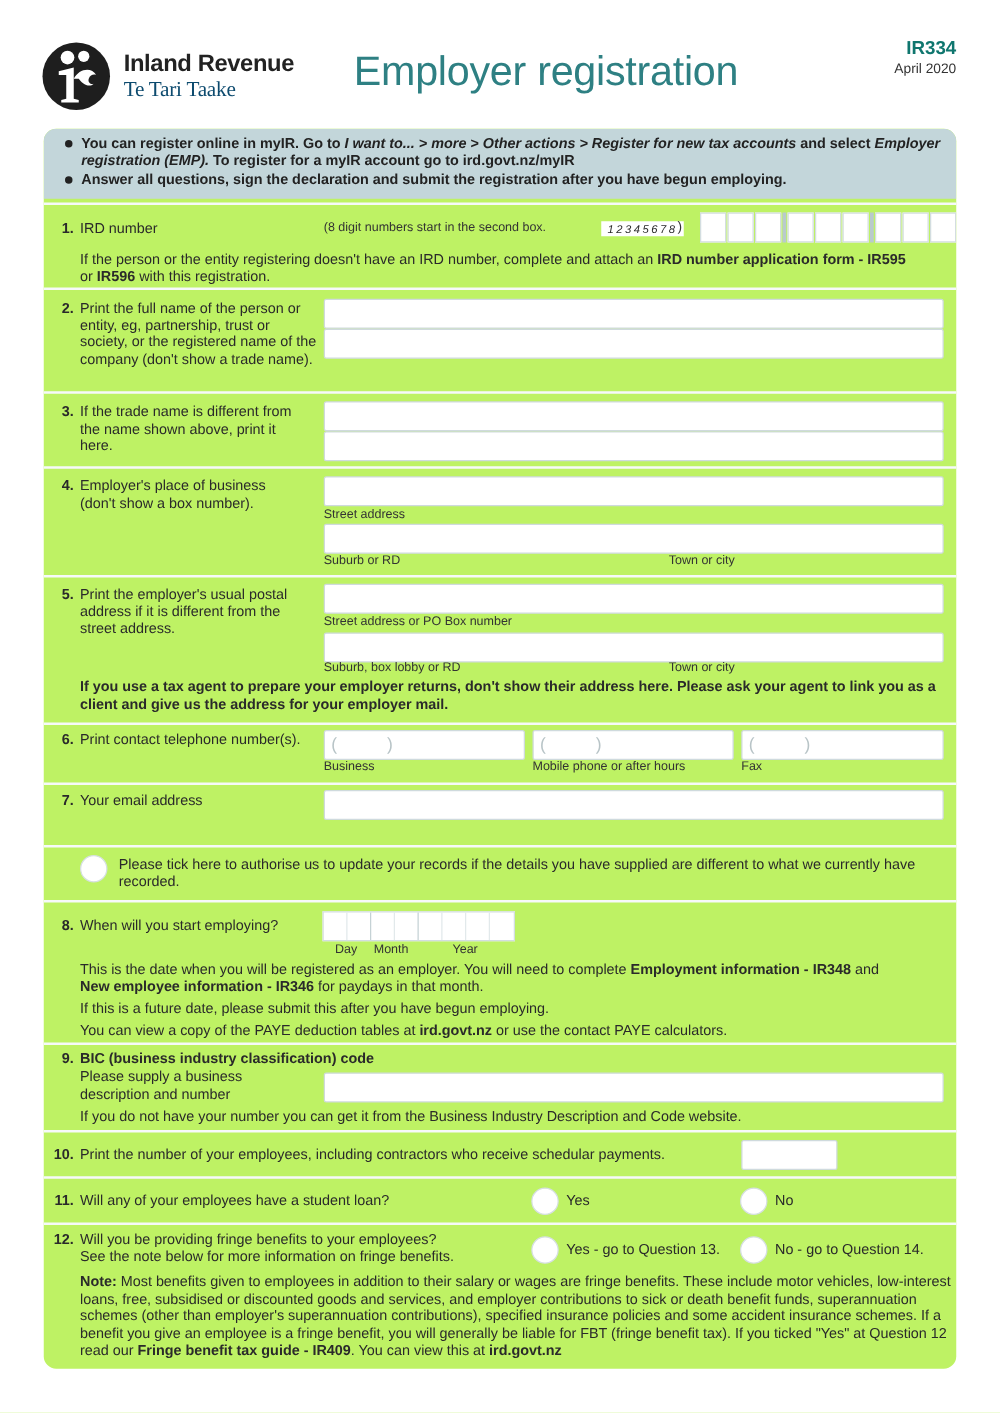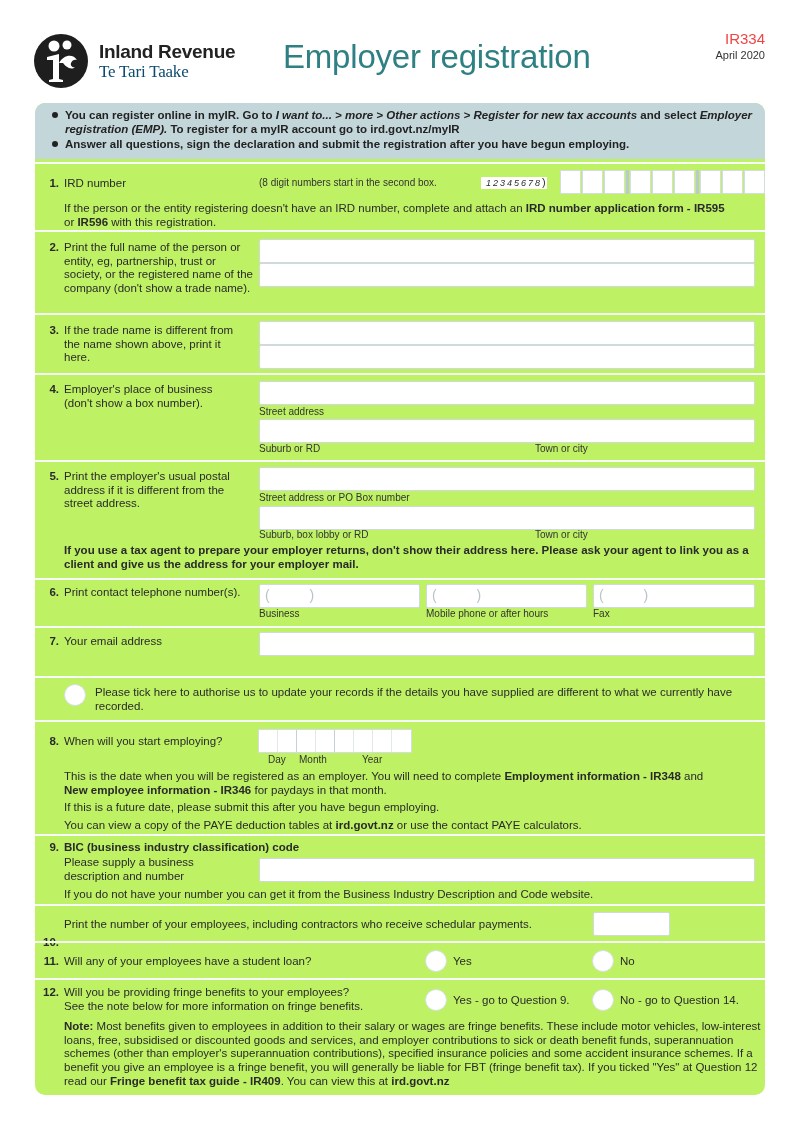--- a/index.html
+++ b/index.html
@@ -6,21 +6,21 @@
   html, body { width: 800px; height: 1130px; background: #ffffff; }
   body { font-family: "Liberation Sans", sans-serif; color: #2a2a2a; font-size: 11.5px; position: relative; overflow: hidden; }
 
   .header { position: absolute; left: 0; top: 0; width: 800px; height: 100px; }
   .logo { position: absolute; left: 33px; top: 33px; width: 56px; height: 56px; }
   .brand { position: absolute; left: 99px; top: 42px; }
   .brand-name { font-size: 19px; font-weight: bold; color: #222; letter-spacing: -0.3px; line-height: 20px; }
   .brand-sub { font-size: 17px; color: #0c4a6e; line-height: 20px; letter-spacing: -0.2px; font-family: Liberation Serif, serif; }
   .title { position: absolute; left: 283px; top: 38px; font-size: 33px; color: #2e8083; letter-spacing: -0.2px; }
   .code { position: absolute; right: 35px; top: 30px; text-align: right; }
-  .code-id { font-size: 15px; font-weight: normal; color: #ef4444; }
+  .code-id { font-size: 15px; font-weight: bold; color: #0f766e; }
   .code-date { font-size: 11px; color: #333; margin-top: 2px; }
 
   .form { position: absolute; left: 35px; top: 103px; width: 730px; height: 992px; background: #bef264; border-radius: 10px; overflow: hidden; }
   .intro { background: #c3d6da; padding: 5px 10px 8px 14px; }
   .intro li { list-style: none; position: relative; padding-left: 16px; font-weight: bold; font-size: 11.5px; line-height: 14px; color: #222; }
   .intro li::before { content: ""; position: absolute; left: 3px; top: 4px; width: 6px; height: 6px; border-radius: 50%; background: #222; }
   .intro li + li { margin-top: 1px; }
   .intro i { font-style: italic; }
 
   .section { position: absolute; left: 0; width: 730px; border-top: 2px solid #f6f9fa; }
@@ -186,40 +186,40 @@
 
   <div class="section" style="top:731px; height:70px;">
     <div class="qnum" style="top:5px;">9.</div>
     <div class="qtext bold" style="top:5px;">BIC (business industry classification) code</div>
     <div class="qtext" style="top:20px; width:150px;">Please supply a business description and number</div>
     <div class="box" style="left:224px; top:22px; width:496px; height:24px;"></div>
     <div class="para" style="top:51px; width:700px;">If you do not have your number you can get it from the Business Industry Description and Code website.</div>
   </div>
 
   <div class="section" style="top:801px; height:37px;">
-    <div class="qnum" style="top:12px;margin-top:18px;">10.</div>
+    <div class="qnum" style="top:12px;">10.</div>
     <div class="qtext" style="top:12px;">Print the number of your employees, including contractors who receive schedular payments.</div>
     <div class="box" style="left:558px; top:6px; width:77px; height:24px;"></div>
   </div>
 
   <div class="section" style="top:838px; height:37px;">
     <div class="qnum" style="top:12px;">11.</div>
     <div class="qtext" style="top:12px;">Will any of your employees have a student loan?</div>
     <div class="radio" style="left:390px; top:7px;"></div>
     <div class="rlabel" style="left:418px; top:12px;">Yes</div>
     <div class="radio" style="left:557px; top:7px;"></div>
     <div class="rlabel" style="left:585px; top:12px;">No</div>
   </div>
 
   <div class="section" style="top:875px; height:117px;">
     <div class="qnum" style="top:6px;">12.</div>
     <div class="qtext" style="top:6px; width:340px;">
       <span>Will you be providing fringe benefits to your employees?</span><br><span>See the note below for more information on fringe benefits.</span>
     </div>
     <div class="radio" style="left:390px; top:9px;"></div>
-    <div class="rlabel" style="left:418px; top:14px;">Yes - go to Question 9.</div>
+    <div class="rlabel" style="left:418px; top:14px;">Yes - go to Question 13.</div>
     <div class="radio" style="left:557px; top:9px;"></div>
     <div class="rlabel" style="left:585px; top:14px;">No - go to Question 14.</div>
     <div class="para" style="top:40px; width:700px; line-height:13.7px;">
       <span class="bold">Note:</span><span> Most benefits given to employees in addition to their salary or wages are fringe benefits. These include motor vehicles, low-interest loans, free, subsidised or discounted goods and services, and employer contributions to sick or death benefit funds, superannuation schemes (other than employer's superannuation contributions), specified insurance policies and some accident insurance schemes. If a benefit you give an employee is a fringe benefit, you will generally be liable for FBT (fringe benefit tax). If you ticked "Yes" at Question 12 read our </span><span class="bold">Fringe benefit tax guide - IR409</span><span>. You can view this at </span><span class="bold">ird.govt.nz</span>
     </div>
   </div>
 </div>
 
 </body></html>

